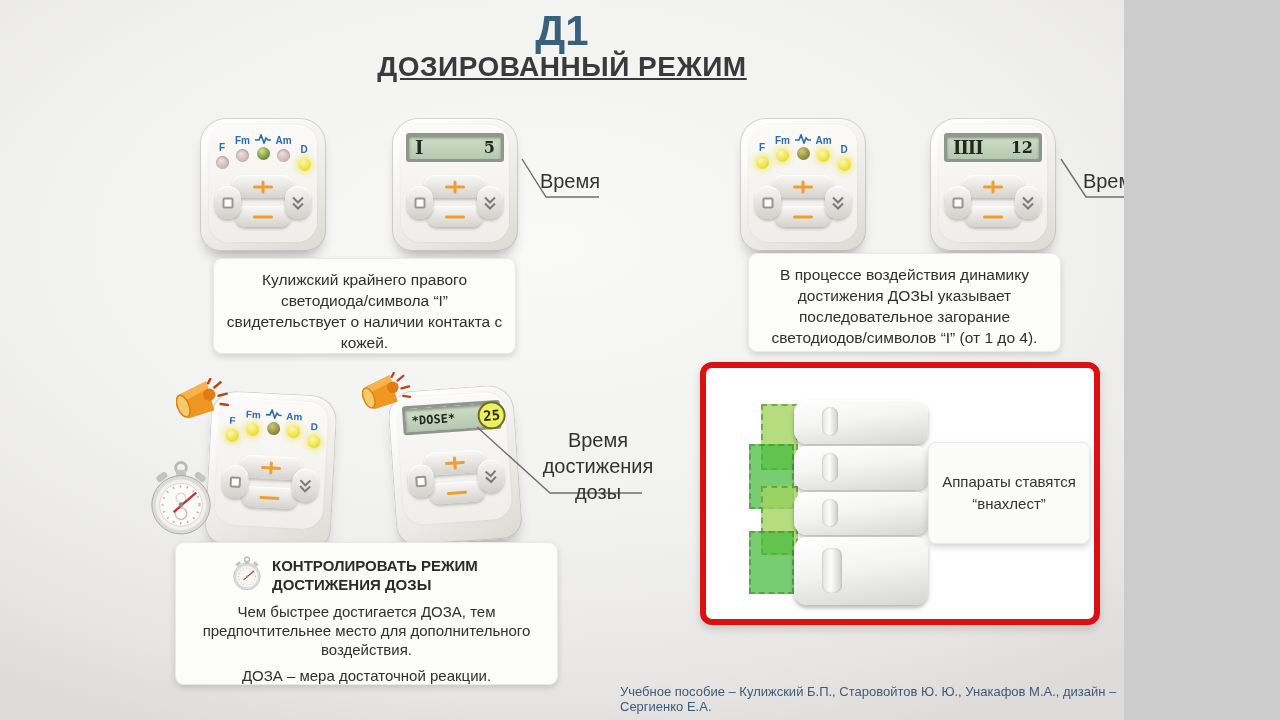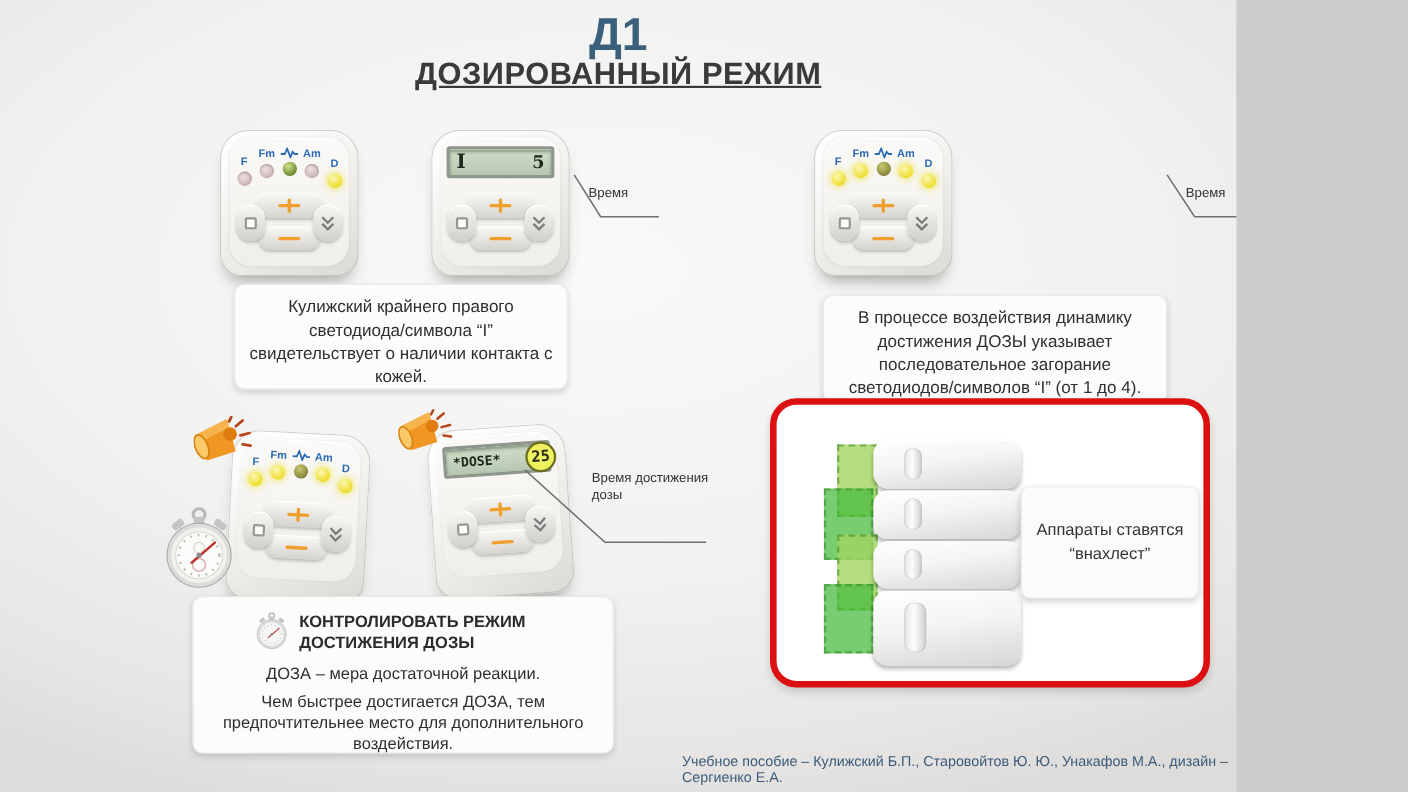--- a/index.html
+++ b/index.html
@@ -7,21 +7,21 @@
     position:relative;width:1124px;height:720px;overflow:hidden;
     font-family:"Liberation Sans","DejaVu Sans",sans-serif;color:#333;
     background:radial-gradient(ellipse 950px 520px at 48% 34%, #f9f9f8 0%, #f1f1f0 55%, #e7e6e5 85%, #dddcdb 100%);
   }
   
   .hdr{position:absolute;top:10px;left:0;width:100%;text-align:center;}
   .hdr .code{font-size:42px;font-weight:bold;color:#3a607c;line-height:1.0;}
   .hdr .title{font-size:28px;font-weight:bold;color:#3a3a3c;letter-spacing:.5px;line-height:1.1;text-decoration:underline;}
   
   svg.lines{position:absolute;left:0;top:0;z-index:6;pointer-events:none;}
-  .callout{position:absolute;z-index:7;font-size:12px;color:#333;line-height:1.3;}
+  .callout{position:absolute;z-index:7;font-size:20px;color:#333;text-align:center;line-height:1.3;}
   
   .device{position:absolute;width:126px;height:133px;border-radius:26px 26px 20px 20px;
     background:linear-gradient(150deg,#fdfdfc 15%,#eceae6 65%,#dbd9d4 100%);
     box-shadow:inset 0 0 0 1px rgba(175,172,165,.55), inset 0 2px 2px rgba(255,255,255,.9), 0 10px 14px -7px rgba(60,60,60,.45);}
   .device.tall{height:154px;}
   .dev-face{position:absolute;left:9px;right:9px;top:7px;bottom:9px;border-radius:20px;
     background:linear-gradient(#fbfaf8,#efeeea);box-shadow:inset 0 1px 0 #fff,0 0 3px rgba(0,0,0,.07);}
   .tall .dev-face{bottom:20px;}
   
   .led-row{position:absolute;top:9px;left:3px;right:3px;display:flex;justify-content:space-between;}
@@ -63,21 +63,21 @@
     border:2px solid #98968f;border-radius:2px;background:#fdfdfc;box-sizing:border-box;}
   .btn-chev svg{position:absolute;left:50%;top:50%;transform:translate(-50%,-50%);}
   
   .note{position:absolute;background:#fcfcfb;border-radius:9px;box-shadow:0 3px 6px rgba(0,0,0,.14),inset 0 0 0 1px rgba(220,220,218,.6);
     text-align:center;font-size:15.5px;line-height:1.36;color:#2f2f2f;box-sizing:border-box;padding:11px 10px;}
   .note .bold-head{font-weight:bold;font-size:15px;color:#2b2b2b;line-height:1.25;text-align:left;}
   .ctl-head{display:flex;align-items:center;justify-content:center;gap:9px;margin-top:1px;}
   .ctl p{margin:7px 0 0;line-height:1.26;font-size:15px;}
   
   .redbox{position:absolute;left:700px;top:362px;width:400px;height:263px;background:#fff;
-    border:6px solid #dc1010;border-radius:24px;box-sizing:border-box;box-shadow:0 4px 8px rgba(0,0,0,.15);}
+    border:6px solid #dc1010;border-radius:12px;box-sizing:border-box;box-shadow:0 4px 8px rgba(0,0,0,.15);}
   .greenrect{position:absolute;border:2px dashed rgba(55,135,35,.55);box-sizing:border-box;}
   .greenrect.light{background:rgba(163,213,96,.8);}
   .greenrect.dark{background:rgba(66,186,56,.72);}
   .stack-dev{position:absolute;left:88px;width:134px;background:linear-gradient(172deg,#ffffff 0%,#f4f4f3 45%,#d6d6d5 100%);
     border-radius:13px;box-shadow:0 3px 4px rgba(0,0,0,.28),inset 0 1px 0 #fff;}
   .clip{position:absolute;left:28px;top:16%;width:16px;height:66%;border-radius:8px;
     background:linear-gradient(90deg,#e4e4e3,#fcfcfb 45%,#cfcfce);box-shadow:inset 0 0 2px rgba(0,0,0,.25);}
   .overlap-note{position:absolute;left:222px;top:74px;width:162px;height:102px;background:#fbfbfa;border-radius:8px;
     box-shadow:0 3px 7px rgba(0,0,0,.18),inset 0 0 0 1px rgba(225,225,223,.7);display:flex;align-items:center;justify-content:center;
     text-align:center;font-size:15px;line-height:1.5;color:#333;padding:0 14px;box-sizing:border-box;}
@@ -220,24 +220,50 @@
         <div class="side-btn btn-chev">
             <svg width="14" height="15" viewBox="0 0 14 15">
               <polyline points="2,2 7,7 12,2" fill="none" stroke="#7a7a7a" stroke-width="2"></polyline>
               <polyline points="2,8 7,13 12,8" fill="none" stroke="#7a7a7a" stroke-width="2"></polyline>
             </svg>
           </div>
       </div>
     </div>
   </div>
 
+  <div class="device" style="left:930px;top:118px">
+    <div class="dev-face">
+      <div class="lcd">
+        <span class="sym">IIII</span>
+        <span class="val">12</span>
+      </div>
+      <div class="btns">
+        <div class="pill btn-plus">
+            <span class="bar-h"></span>
+            <span class="bar-v"></span>
+          </div>
+        <div class="pill btn-minus">
+            <span class="bar-h"></span>
+          </div>
+        <div class="side-btn btn-square">
+            <span class="sq"></span>
+          </div>
+        <div class="side-btn btn-chev">
+            <svg width="14" height="15" viewBox="0 0 14 15">
+              <polyline points="2,2 7,7 12,2" fill="none" stroke="#7a7a7a" stroke-width="2"></polyline>
+              <polyline points="2,8 7,13 12,8" fill="none" stroke="#7a7a7a" stroke-width="2"></polyline>
+            </svg>
+          </div>
+      </div>
+    </div>
+  </div>
 
   <div class="callout" style="left:1078px;top:168px;width:70px">Время</div>
 
-  <div class="note" style="left:748px;top:268px;width:313px;height:99px">В процессе воздействия динамику достижения ДОЗЫ указывает последовательное загорание светодиодов/символов “I” (от 1 до 4).</div>
+  <div class="note" style="left:748px;top:253px;width:313px;height:99px">В процессе воздействия динамику достижения ДОЗЫ указывает последовательное загорание светодиодов/символов “I” (от 1 до 4).</div>
 
   <span class="icon-abs" style="left:176px;top:378px">
     <svg width="56" height="50" viewBox="0 0 54 48">
       <polygon points="3,16 29,3 37,31 12,39" fill="#f09622"></polygon>
       <polygon points="3,16 29,3 31,10 6,23" fill="#f7b44c"></polygon>
       <ellipse cx="7" cy="27" rx="5.5" ry="11" fill="#f9c96a" stroke="#d7820e" stroke-width="1.5" transform="rotate(-22 7 27)"></ellipse>
       <circle cx="32" cy="16" r="6" fill="#e07d10"></circle>
       <line x1="37" y1="9" x2="43" y2="4" stroke="#b8441e" stroke-width="2.4" stroke-linecap="round"></line>
       <line x1="41" y1="17" x2="49" y2="15" stroke="#b8441e" stroke-width="2.4" stroke-linecap="round"></line>
       <line x1="31" y1="5" x2="33" y2="1" stroke="#b8441e" stroke-width="2.4" stroke-linecap="round"></line>
@@ -361,22 +387,22 @@
           <rect x="50" y="16" width="12" height="7" rx="3" fill="#c4c4c4" transform="rotate(38 56 19)"></rect>
           <circle cx="36" cy="48" r="30" fill="#dcdcda" stroke="#a8a8a6"></circle>
           <circle cx="36" cy="48" r="24" fill="#f6f6f4"></circle>
           <circle cx="36" cy="48" r="19" fill="none" stroke="#b9b7b2" stroke-width="2.4" stroke-dasharray="1.5 5.8"></circle>
           <line x1="29" y1="55" x2="51" y2="36" stroke="#c03030" stroke-width="2.5" stroke-linecap="round"></line>
           <circle cx="36" cy="48" r="2.4" fill="#8b8b89"></circle>
         </svg>
       </span>
       <span class="bold-head" style="max-width:230px">КОНТРОЛИРОВАТЬ РЕЖИМ ДОСТИЖЕНИЯ ДОЗЫ</span>
     </div>
+    <p>Чем быстрее достигается ДОЗА, тем предпочтительнее место для дополнительного воздействия.</p>
     <p>ДОЗА – мера достаточной реакции.</p>
-    <p>Чем быстрее достигается ДОЗА, тем предпочтительнее место для дополнительного воздействия.</p>
   </div>
 
   <div class="redbox">
     <div class="greenrect light" style="left:55px;top:36px;width:37px;height:66px"></div>
     <div class="greenrect dark" style="left:43px;top:76px;width:45px;height:65px"></div>
     <div class="greenrect light" style="left:55px;top:118px;width:37px;height:69px"></div>
     <div class="greenrect dark" style="left:43px;top:163px;width:45px;height:63px"></div>
 
     <div class="stack-dev" style="top:32px;height:44px">
         <span class="clip"></span>

